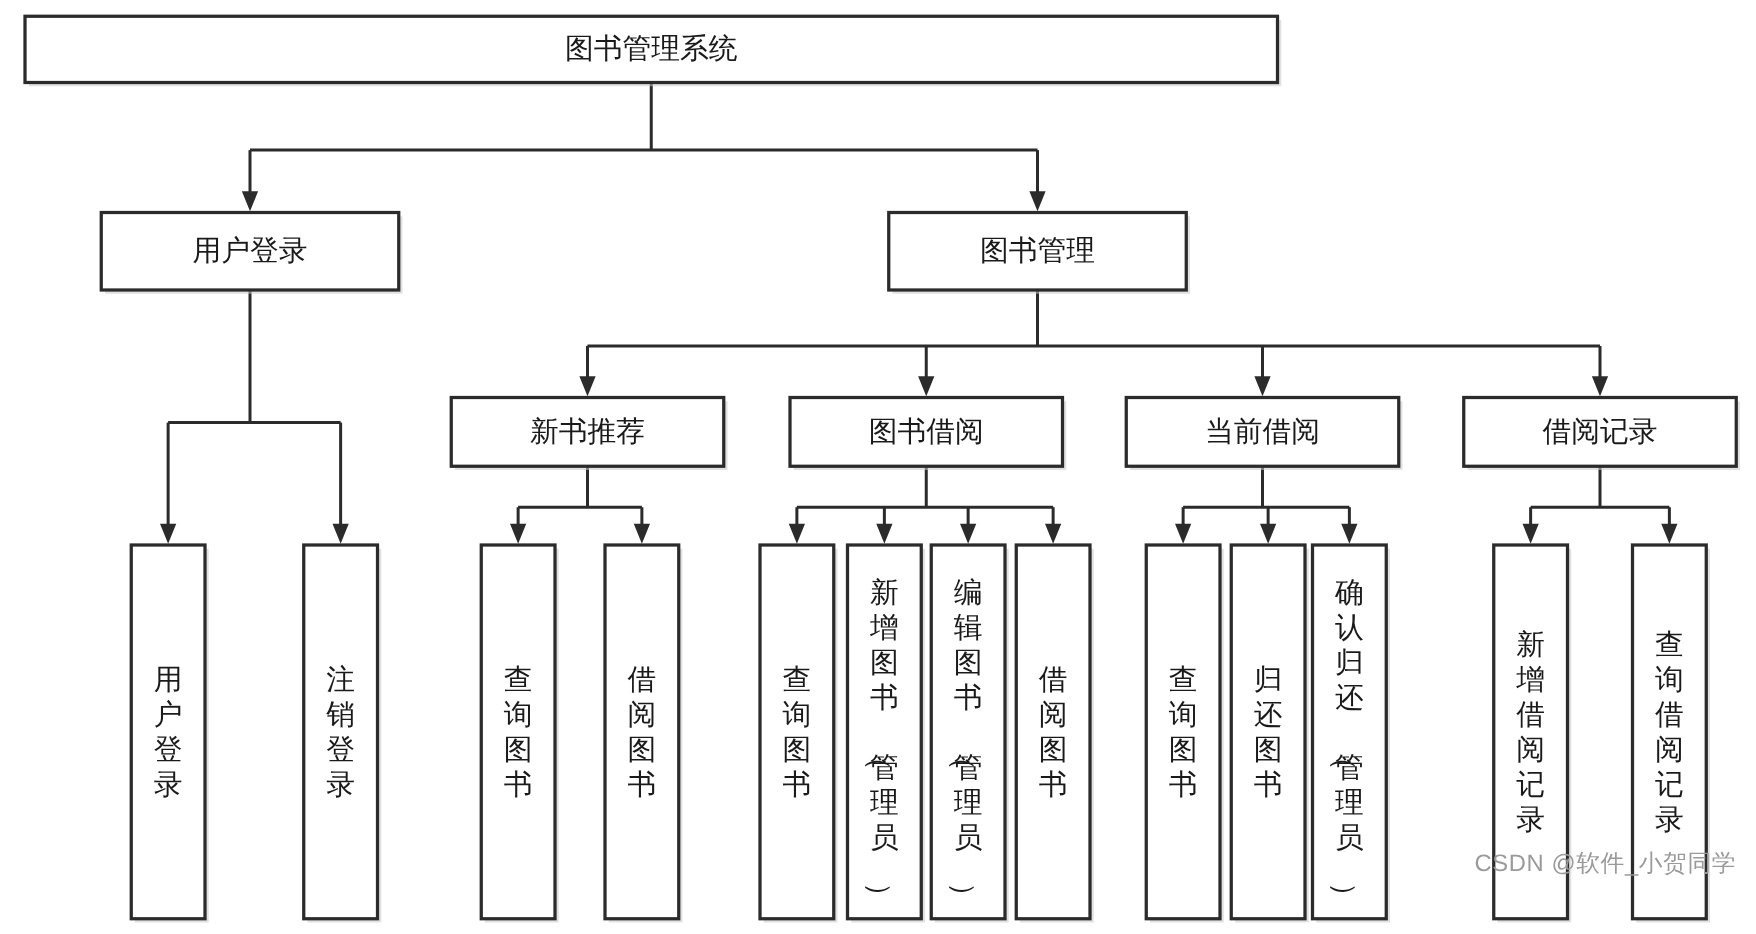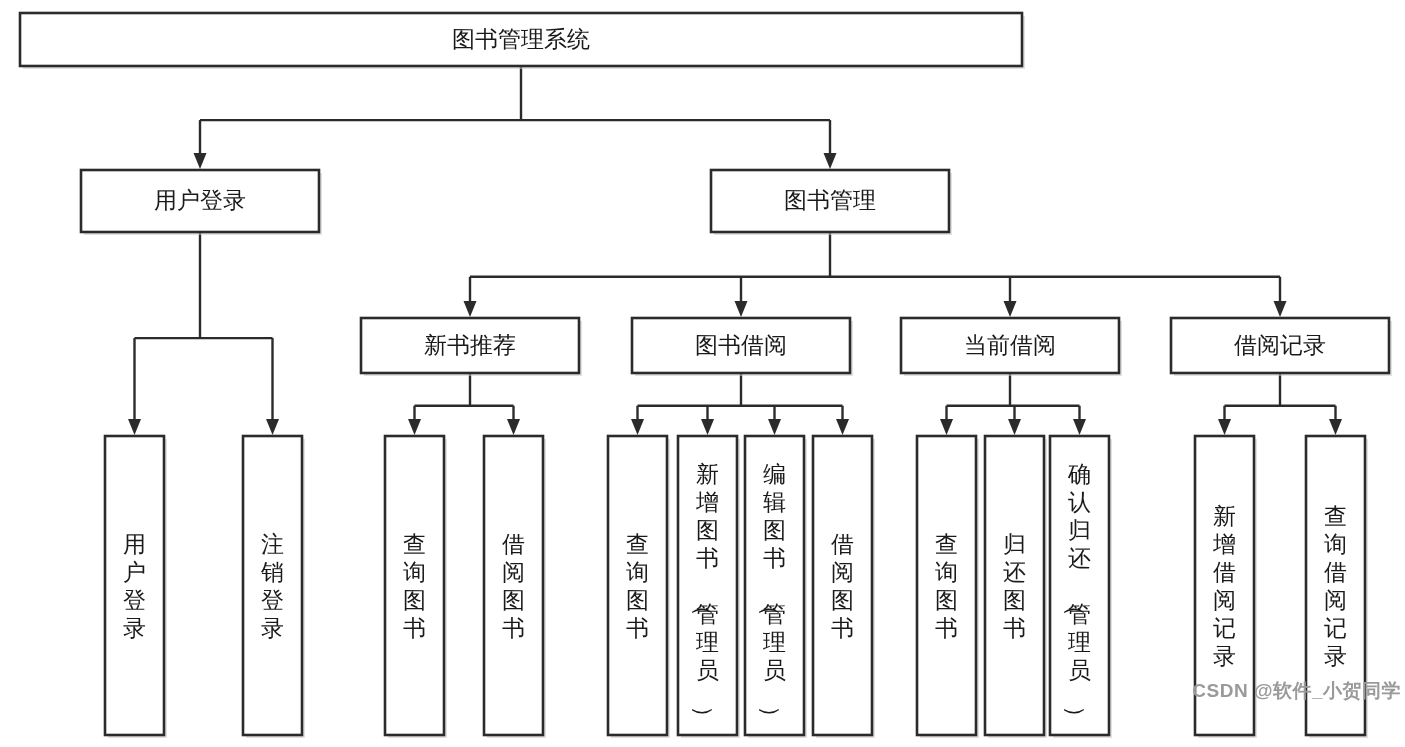--- a/index.html
+++ b/index.html
@@ -53,29 +53,28 @@
     dominant-baseline: middle;
   }
   .node-label-v {
     font-family: "Liberation Sans", "DejaVu Sans", sans-serif;
     font-size: 23px;
     fill: #1a1a1a;
     text-anchor: middle;
   }
   .watermark {
     position: absolute;
-    right: 4px;
+    right: 16px;
     bottom: 6px;
     font-family: "Liberation Sans", "DejaVu Sans", sans-serif;
     font-size: 19px;
     color: #9a9a9a;
     white-space: nowrap;
     letter-spacing: 0.5px;
     pointer-events: none;
-    font-weight: bold;
   }
 </style>
 </head>
 <body>
 
 <div id="diagram-root">
   <svg class="flow" viewBox="0 0 1405 747" xmlns="http://www.w3.org/2000/svg">
     <g id="edges-layer">
         <path class="edge-line" d="M 521 66 L 521 120.08"></path>
         <path class="edge-line" d="M 200 120.08 L 830 120.08"></path>

